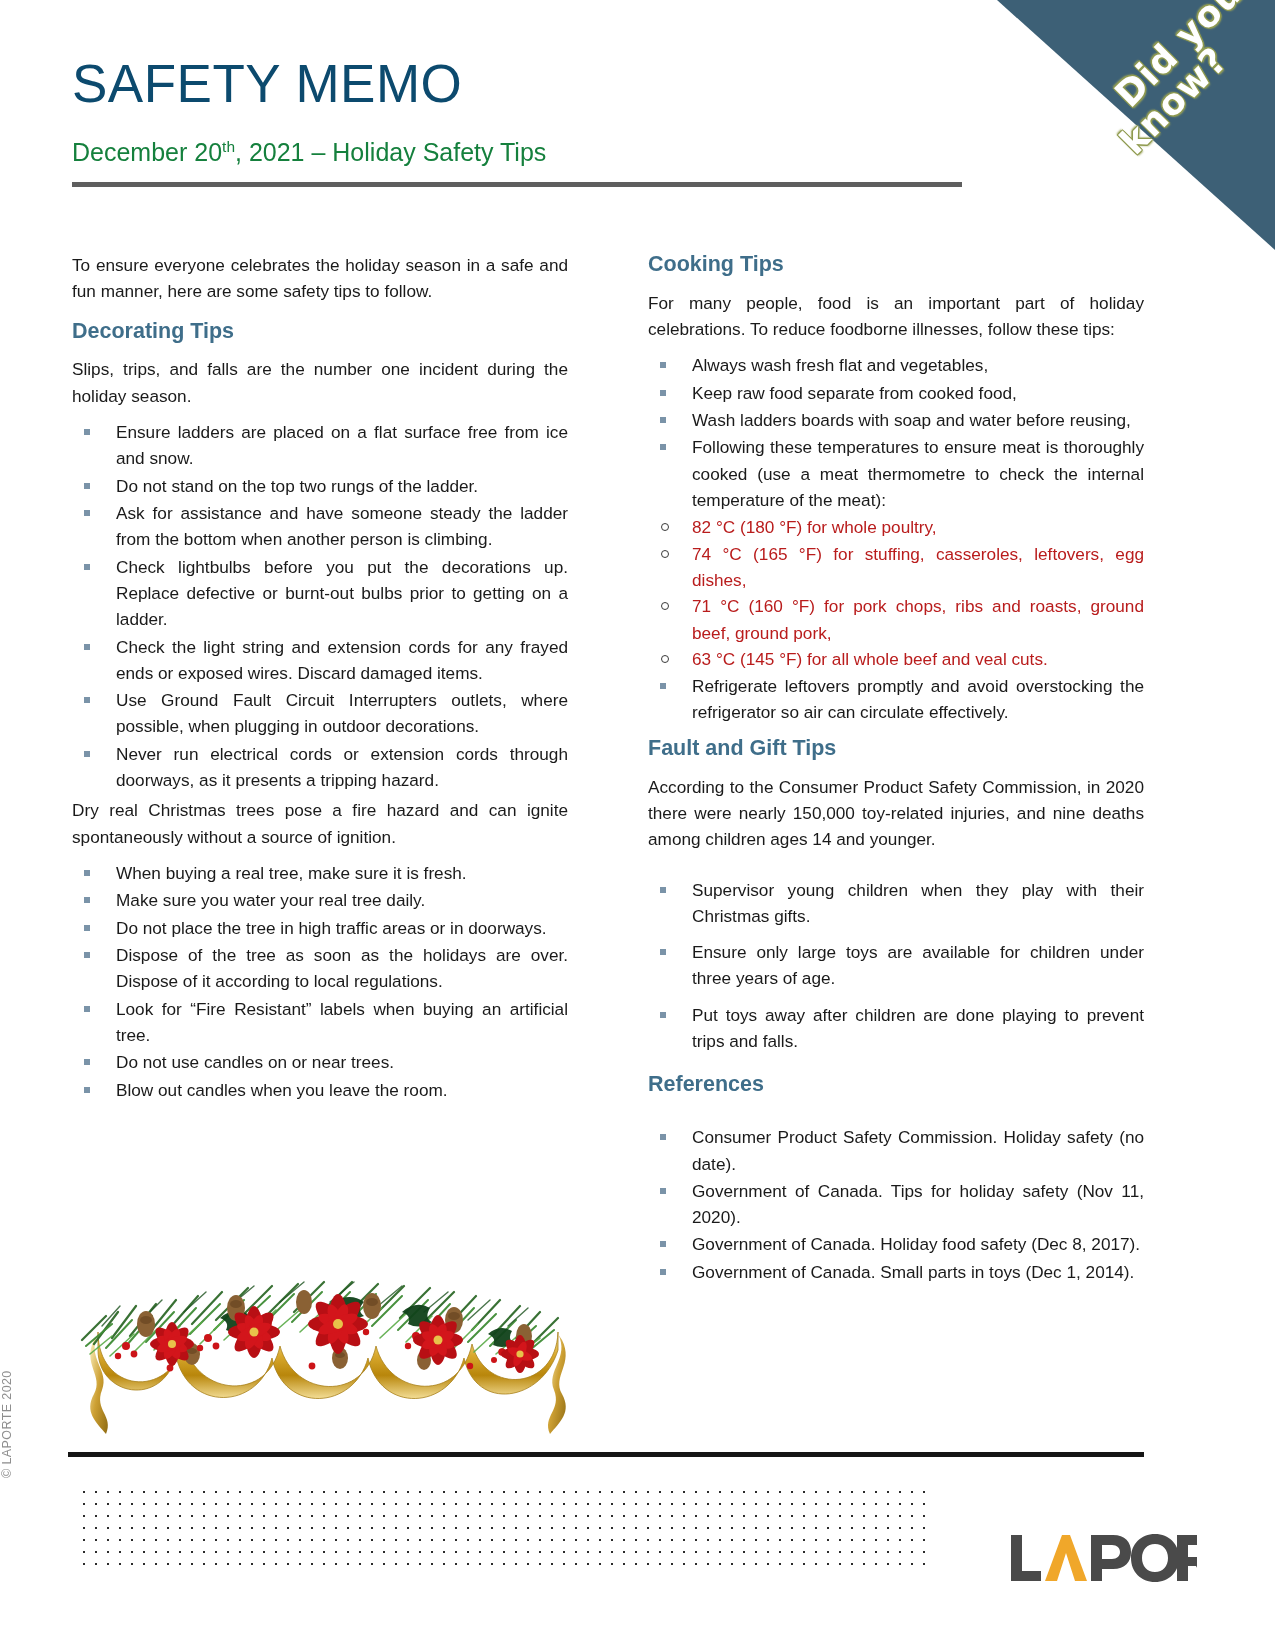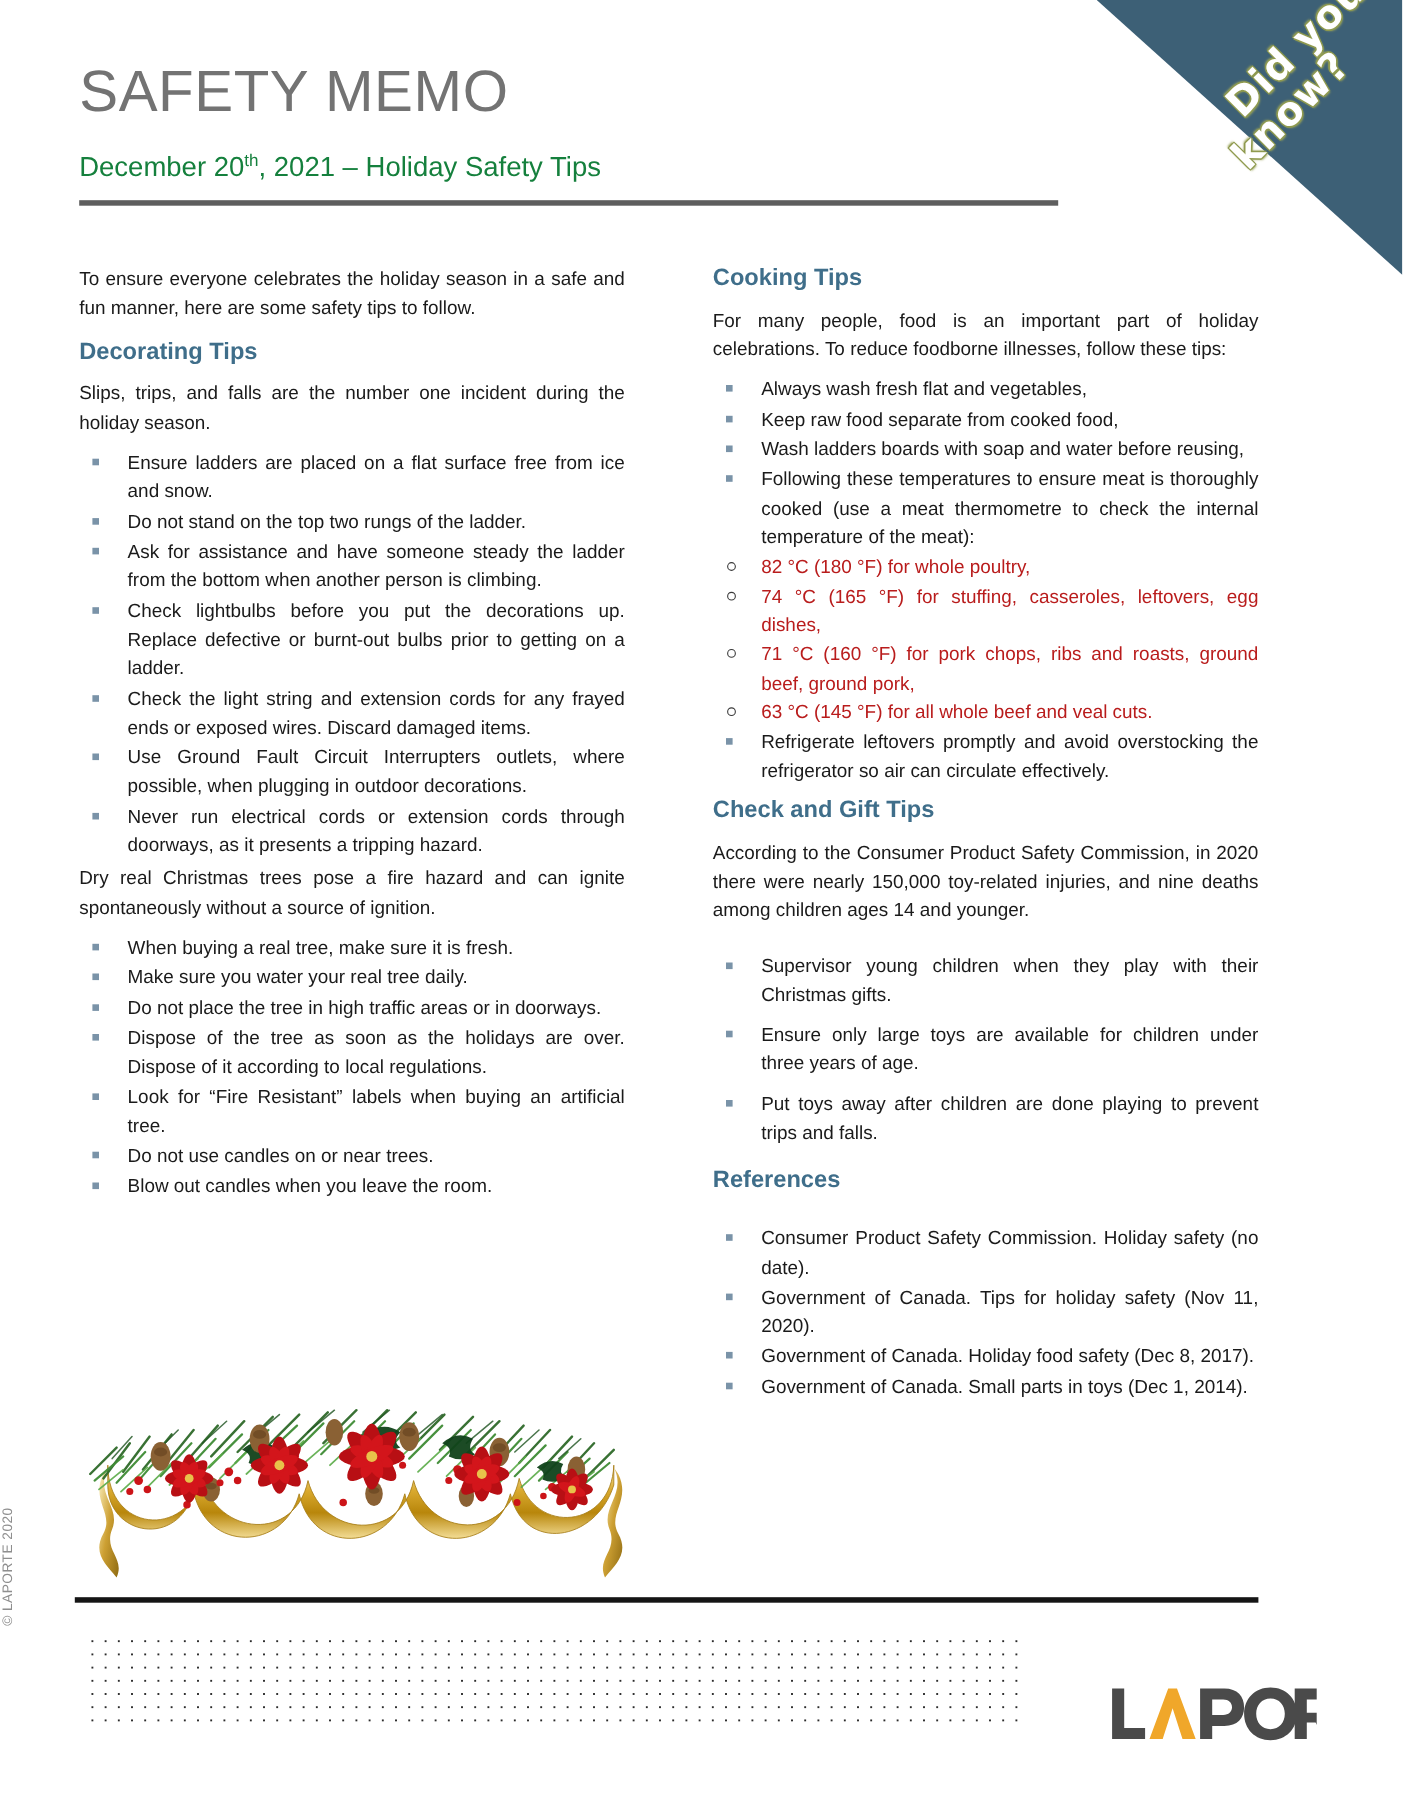--- a/index.html
+++ b/index.html
@@ -60,21 +60,21 @@
   
   .header {
     position: absolute;
     left: 72px;
     top: 56px;
     width: 890px;
   }
   .memo-title {
     font-size: 53px;
     font-weight: normal;
-    color: #737373;
+    color: #0c4a6e;
     letter-spacing: 0.5px;
     margin: 0;
     line-height: 1.05;
   }
   .memo-subtitle {
     font-size: 25px;
     font-weight: normal;
     color: #15803d;
     margin: 26px 0 0 0;
     line-height: 1.1;
@@ -86,21 +86,21 @@
   .header-rule {
     margin-top: 16px;
     height: 5px;
     background: #5e5e5e;
     width: 890px;
   }
 
   
   .content {
     position: absolute;
-    top: 240px;
+    top: 252px;
     left: 72px;
     width: 1072px;
     display: flex;
     gap: 80px;
   }
   .col {
     width: 502px;
   }
 
   h2.section {
@@ -282,21 +282,21 @@
         <ul class="sub">
           <li>82 °C (180 °F) for whole poultry,</li>
           <li>74 °C (165 °F) for stuffing, casseroles, leftovers, egg dishes,</li>
           <li>71 °C (160 °F) for pork chops, ribs and roasts, ground beef, ground pork,</li>
           <li>63 °C (145 °F) for all whole beef and veal cuts.</li>
         </ul>
       </li>
       <li>Refrigerate leftovers promptly and avoid overstocking the refrigerator so air can circulate effectively.</li>
     </ul>
 
-    <h2 class="section tight">Check and Gift Tips</h2>
+    <h2 class="section tight">Fault and Gift Tips</h2>
     <p class="para">According to the Consumer Product Safety Commission, in 2020 there were nearly 150,000 toy-related injuries, and nine deaths among children ages 14 and younger.</p>
     <div class="spacer-sm"></div>
     <ul class="bul">
       <li style="margin-bottom:10px;">Supervisor young children when they play with their Christmas gifts.</li>
       <li style="margin-bottom:10px;">Ensure only large toys are available for children under three years of age.</li>
       <li style="margin-bottom:10px;">Put toys away after children are done playing to prevent trips and falls.</li>
     </ul>
 
     <h2 class="section" style="margin-top:18px;">References</h2>
     <div class="spacer-sm"></div>

